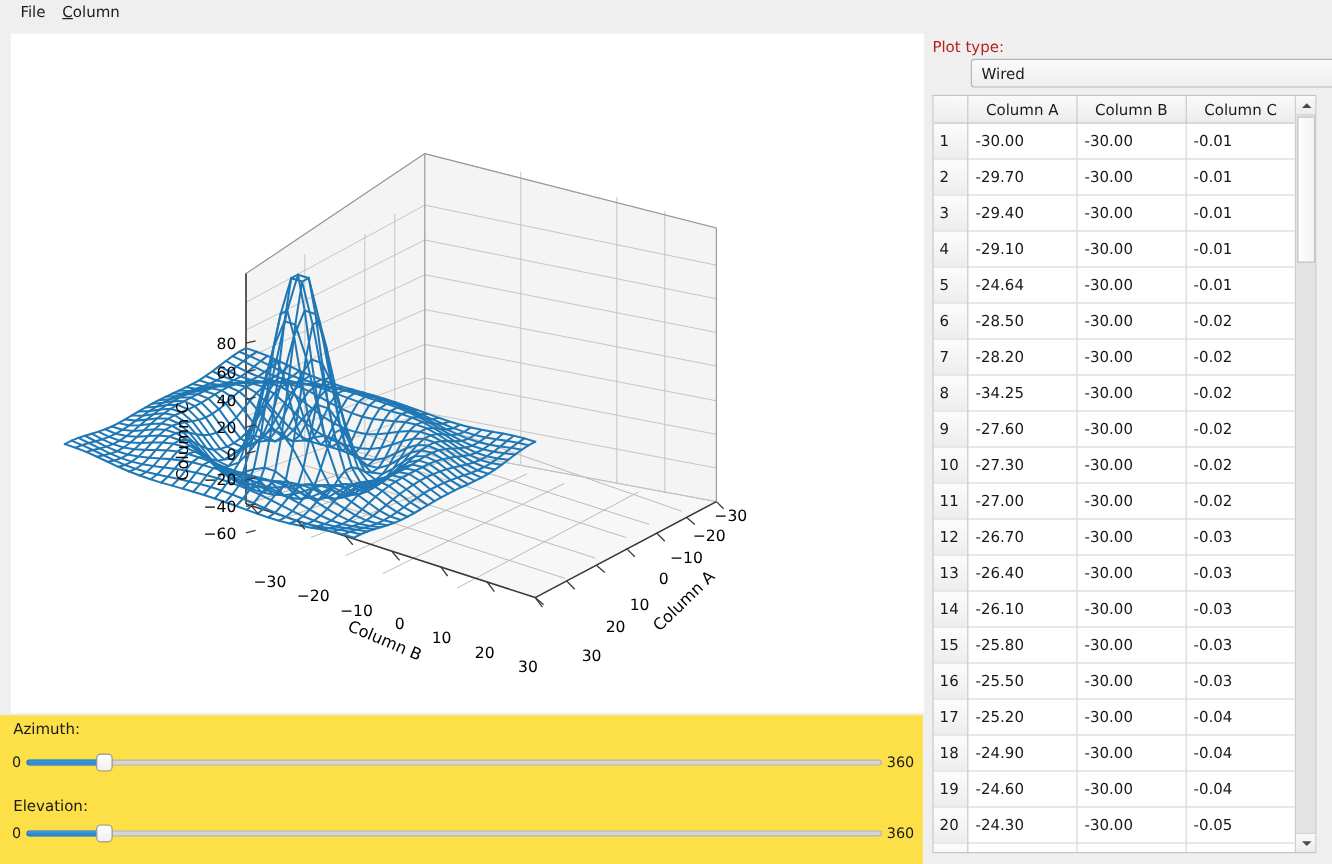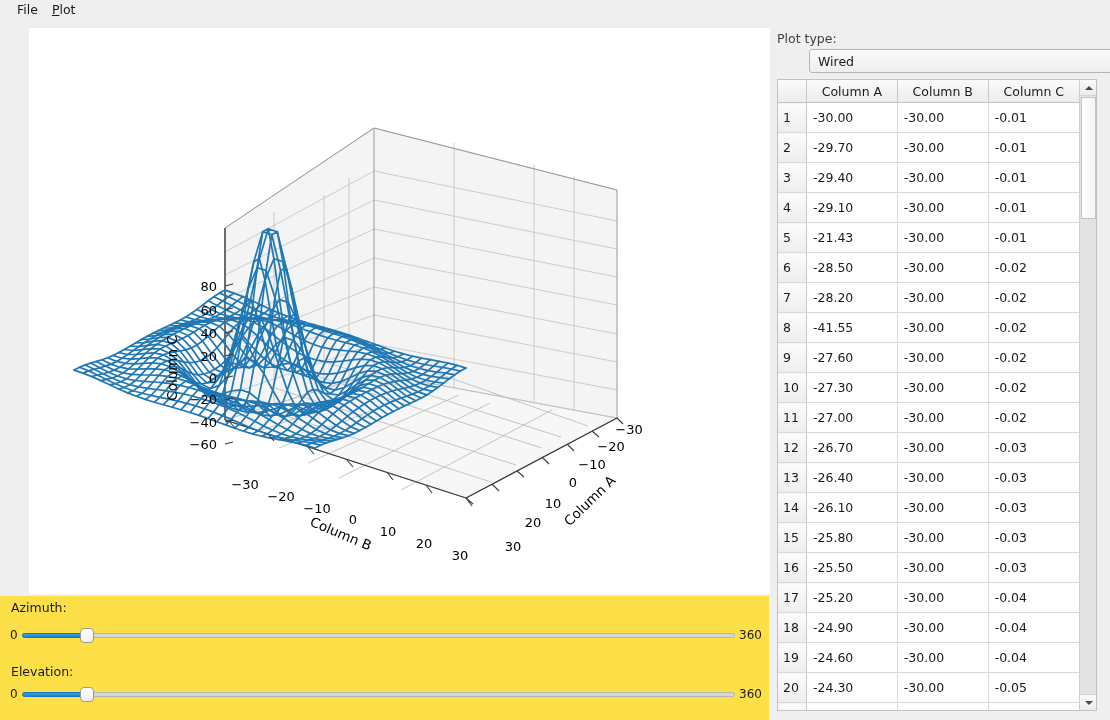--- a/index.html
+++ b/index.html
@@ -42,21 +42,20 @@
   }
   .menu-item.underline-first::first-letter { text-decoration: underline; }
 
   
   .plot-canvas {
     position: absolute;
     left: 9px; top: 28px;
     width: 916px; height: 566px;
     background: #ffffff;
     overflow: hidden;
-    margin-left: 20px;
   }
   .plot-canvas svg { display: block; }
 
   .slider-area {
     position: absolute;
     left: 0; top: 596px;
     width: 769px; height: 124px;
     background: #fde047;
   }
   .slider-label {
@@ -126,21 +125,21 @@
   .right-panel {
     position: absolute;
     left: 770px; top: 22px;
     width: 340px; height: 698px;
     background: #efefef;
   }
   .plot-type-label {
     position: absolute;
     left: 7px; top: 9px;
     font-size: 12.5px;
-    color: #404040;
+    color: #b91c1c;
   }
   .combo {
     position: absolute;
     left: 7px; top: 27px;
     width: 320px; height: 24px;
     background: linear-gradient(to bottom, #fbfbfb, #eeeeee);
     border: 1px solid #b5b5b5;
     border-radius: 3px;
     box-sizing: border-box;
     display: flex;
@@ -263,21 +262,21 @@
   
   .mpl-text { font-family: "DejaVu Sans", sans-serif; fill: #000000; }
 </style>
 </head>
 <body>
 
 <div id="app">
 
   <div class="menubar">
     <div class="menu-item">File</div>
-    <div class="menu-item underline-first">Plot</div>
+    <div class="menu-item underline-first">Column</div>
   </div>
 
   <div class="plot-canvas">
     <svg width="760" height="566" viewBox="0 0 760 566">
       <rect x="0" y="0" width="760" height="566" fill="#ffffff"></rect>
 
       <polygon points="196,200 345,100 345,345 196,392" fill="#f4f4f4" stroke="none"></polygon>
 
       <polygon points="345,100 588,162 588,390 345,345" fill="#f4f4f4" stroke="none"></polygon>
 
@@ -531,39 +530,39 @@
                 <td style="border-right: none;">-0.01</td>
               </tr>
               <tr>
                 <td class="rownum">4</td>
                 <td>-29.10</td>
                 <td>-30.00</td>
                 <td style="border-right: none;">-0.01</td>
               </tr>
               <tr>
                 <td class="rownum">5</td>
-                <td>-21.43</td>
+                <td>-24.64</td>
                 <td>-30.00</td>
                 <td style="border-right: none;">-0.01</td>
               </tr>
               <tr>
                 <td class="rownum">6</td>
                 <td>-28.50</td>
                 <td>-30.00</td>
                 <td style="border-right: none;">-0.02</td>
               </tr>
               <tr>
                 <td class="rownum">7</td>
                 <td>-28.20</td>
                 <td>-30.00</td>
                 <td style="border-right: none;">-0.02</td>
               </tr>
               <tr>
                 <td class="rownum">8</td>
-                <td>-41.55</td>
+                <td>-34.25</td>
                 <td>-30.00</td>
                 <td style="border-right: none;">-0.02</td>
               </tr>
               <tr>
                 <td class="rownum">9</td>
                 <td>-27.60</td>
                 <td>-30.00</td>
                 <td style="border-right: none;">-0.02</td>
               </tr>
               <tr>

